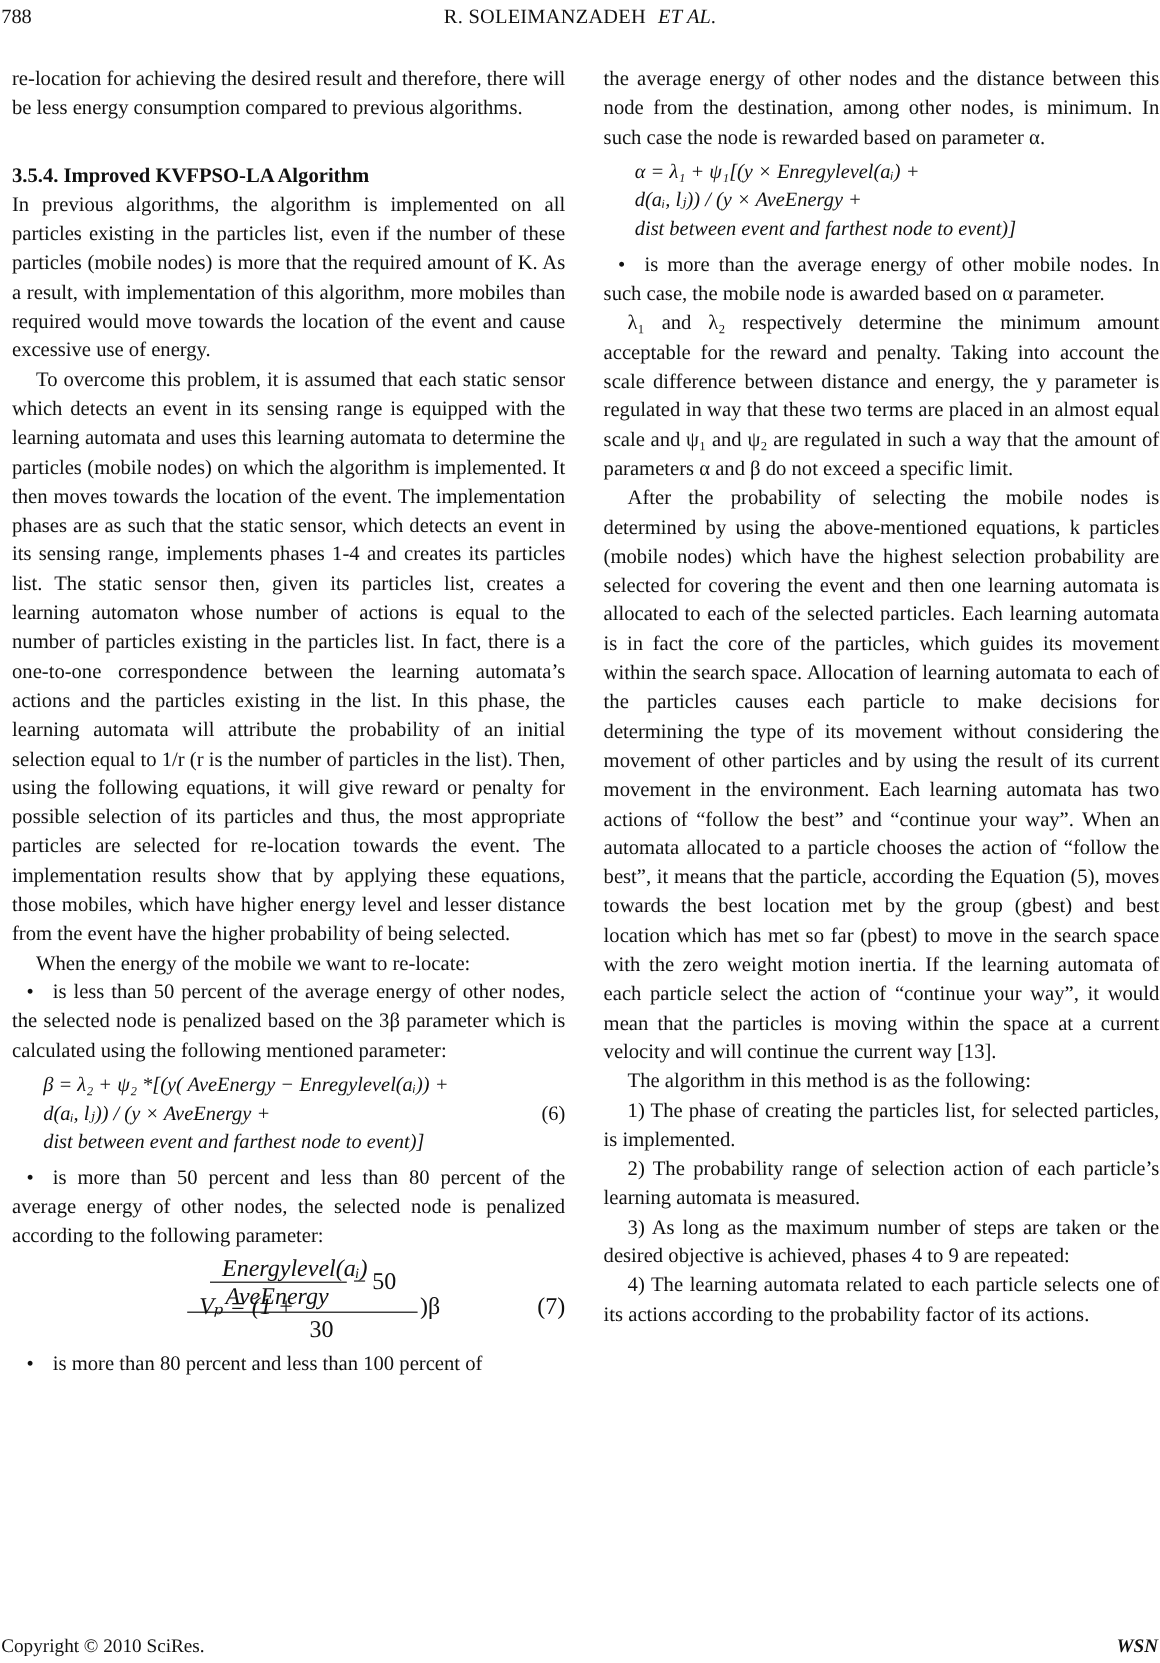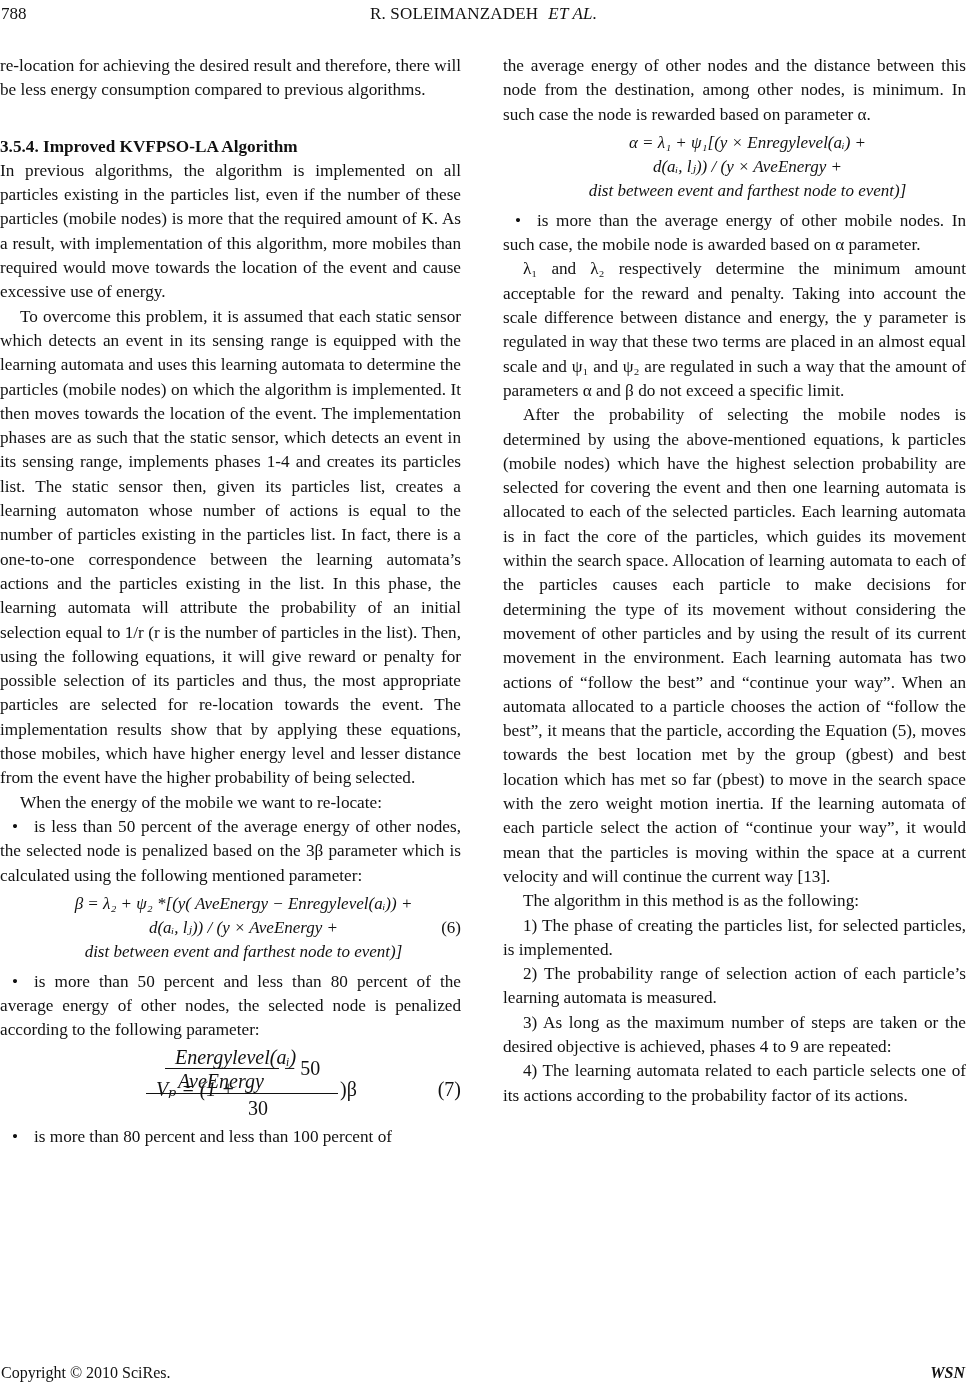--- a/index.html
+++ b/index.html
@@ -12,29 +12,29 @@
     position: absolute; left: 0; top: 4px; width: 967px; height: 24px;
     font-size: 17px;
   }
   .header .pagenum { position: absolute; left: 1px; top: 0; }
   .header .running { position: absolute; left: 0; width: 967px; text-align: center; top: 0; letter-spacing: 0.2px; }
   .header .running i { margin-left: 10px; text-align: right; }
   .col {
     position: absolute; top: 54px; font-size: 17.2px; line-height: 24.3px;
     text-align: justify;
   }
-  .col.left { left: 0; width: 461px; }
+  .col.left { left: 0; width: 461px; padding-left: 10px; }
   .col.right { left: 503px; width: 463px; }
   p { margin: 0; }
   .indent { text-indent: 20px; }
   .heading { font-weight: bold; margin-top: 32px; }
   .bullet { text-indent: 12px; }
   .bullet .dot { display: inline-block; width: 22px; text-indent: 0; }
   .eq {
-    position: relative; font-style: italic; text-align: center;
+    position: relative; font-style: italic; text-align: left;
     padding-left: 26px; font-size: 17px; line-height: 24px; margin: 4px 0 6px 0;
   }
   .eq .line { white-space: nowrap; }
   .eq .num { position: absolute; right: 0; font-style: normal; }
   .eq .up { font-style: normal; }
   .frac-eq {
     position: relative; height: 76px; margin: 2px 0 4px 0; font-size: 20px;
   }
   .frac-eq .lhs { position: absolute; left: 156px; top: 32px; font-style: italic; }
   .frac-eq .num { position: absolute; right: 0; top: 32px; }

